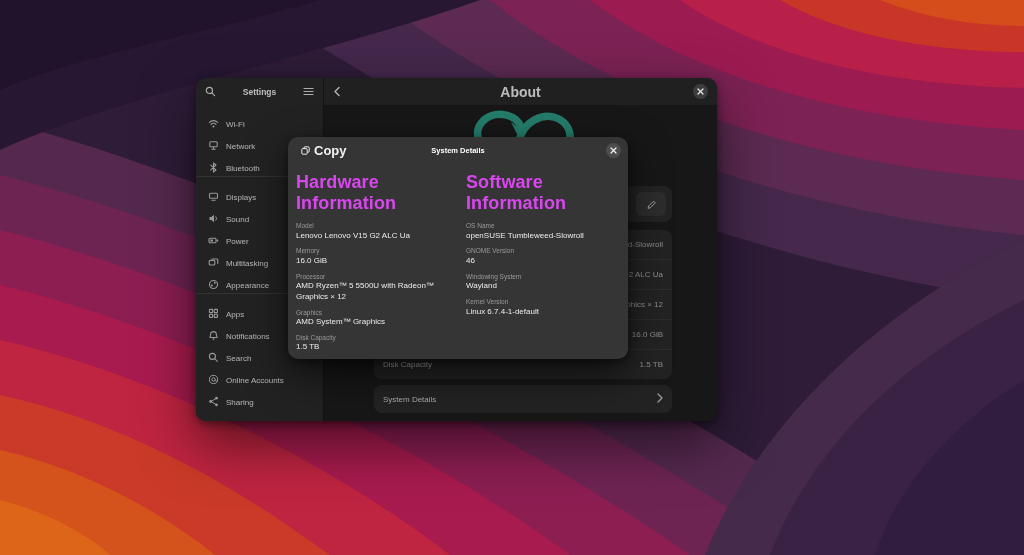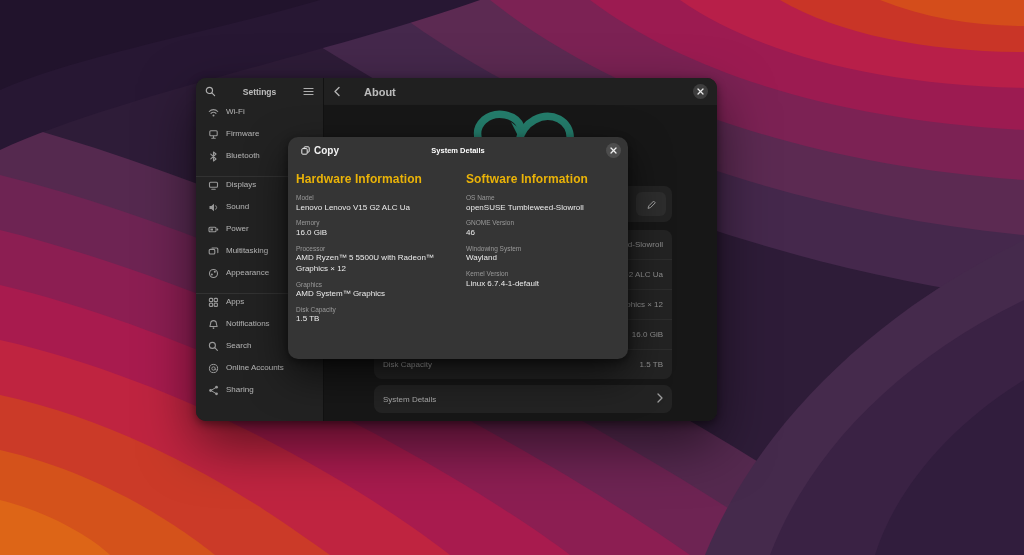--- a/index.html
+++ b/index.html
@@ -16,30 +16,30 @@
     border-radius:10px;overflow:hidden;background:#1f1f1f;
     box-shadow:0 22px 55px rgba(0,0,0,.55),0 3px 10px rgba(0,0,0,.45);
     display:flex;
   }
   .sidebar{width:128px;background:#2c2c2c;border-right:1px solid #181818;
     display:flex;flex-direction:column;box-sizing:border-box;}
   .sb-head{height:27px;min-height:27px;display:flex;align-items:center;padding:0 9px;gap:11px;}
   .sb-title{flex:1;text-align:center;font-weight:bold;font-size:8.5px;color:#f0f0f0;}
   .icon-btn{display:flex;align-items:center;justify-content:center;border-radius:4px;}
   .sb-list{padding:2px 5px;}
-  .sb-item{height:22px;display:flex;align-items:flex-start;gap:7px;padding:0 7px;
+  .sb-item{height:22px;display:flex;align-items:flex-end;gap:7px;padding:0 7px;
     border-radius:5px;color:#e2e2e2;font-size:8px;white-space:nowrap;}
   .sb-sep{height:1px;background:#404040;margin:3px -5px;}
   .sb-item .ic{width:11px;height:11px;display:flex;align-items:center;justify-content:center;flex:none;}
 
   .content{flex:1;display:flex;flex-direction:column;min-width:0;}
   .ct-head{height:27px;min-height:27px;background:#292929;display:flex;align-items:center;
     padding:0 9px;position:relative;}
-  .ct-title{position:absolute;left:40px;right:40px;text-align:left;font-weight:bold;
-    font-size:11px;color:#f0f0f0;}
+  .ct-title{position:absolute;left:40px;right:40px;text-align:center;font-weight:bold;
+    font-size:14px;color:#f0f0f0;}
   .win-close{margin-left:auto;width:15px;height:15px;border-radius:50%;background:#3d3d3d;
     display:flex;align-items:center;justify-content:center;z-index:2;}
   .ct-body{flex:1;background:#1e1e1e;position:relative;overflow:hidden;}
   .logo{position:absolute;left:50%;margin-left:-60px;top:-3px;}
 
   .edit-card{position:absolute;left:50px;top:81px;width:298px;height:36px;background:#2e2e2e;
     border-radius:8px;display:flex;align-items:center;justify-content:flex-end;
     padding:0 6px;box-sizing:border-box;}
   .edit-btn{width:30px;height:24px;border-radius:6px;background:#3a3a3a;
     display:flex;align-items:center;justify-content:center;}
@@ -55,28 +55,28 @@
   .win-dim{position:absolute;inset:0;background:rgba(0,0,0,.22);pointer-events:none;}
 
   
   .dialog{
     position:absolute;left:288px;top:137px;width:340px;height:222px;background:#353535;
     border-radius:10px;box-shadow:0 16px 40px rgba(0,0,0,.6),0 3px 8px rgba(0,0,0,.45);
     z-index:8;box-sizing:border-box;overflow:hidden;
   }
   .dlg-head{height:26px;display:flex;align-items:center;padding:0 7px;position:relative;}
   .copy-btn{display:flex;align-items:center;gap:4px;padding:3px 6px;border-radius:6px;
-    color:#f2f2f2;font-size:10px;font-weight:bold;z-index:2;}
+    color:#f2f2f2;font-size:13px;font-weight:bold;z-index:2;}
   .dlg-title{position:absolute;left:60px;right:60px;text-align:center;font-size:7.5px;
     font-weight:bold;color:#ffffff;}
   .dlg-close{margin-left:auto;width:15px;height:15px;border-radius:50%;background:#4d4d4d;
     display:flex;align-items:center;justify-content:center;z-index:2;}
   .dlg-body{display:flex;padding:3px 8px 0 8px;gap:16px;}
   .col{width:159px;}
-  .col-heading{font-size:12px;font-weight:bold;color:#eab308;margin:6px 0 8px 0;letter-spacing:.1px;}
+  .col-heading{font-size:18px;font-weight:bold;color:#d946ef;margin:6px 0 8px 0;letter-spacing:.1px;}
   .field{margin-bottom:6.5px;}
   .f-label{font-size:6.5px;color:#9a9a9a;margin-bottom:1.5px;}
   .f-value{font-size:8px;color:#ececec;line-height:1.3;}
 </style>
 </head>
 <body>
 
 <svg class="wallpaper" viewBox="0 0 1024 555" preserveAspectRatio="none">
   <rect x="0" y="0" width="1024" height="555" fill="#2e1c38"></rect>
 
@@ -140,21 +140,21 @@
         <span>Wi-Fi</span>
       </div>
       <div class="sb-item">
         <span class="ic">
             <svg width="11" height="11" viewBox="0 0 11 11">
               <rect x="1.8" y="1.8" width="7.4" height="5" rx="1" fill="none" stroke="#c4c4c4" stroke-width="1.1"></rect>
               <line x1="3.8" y1="9.2" x2="7.2" y2="9.2" stroke="#c4c4c4" stroke-width="1.1" stroke-linecap="round"></line>
               <line x1="5.5" y1="6.8" x2="5.5" y2="9" stroke="#c4c4c4" stroke-width="1.1"></line>
             </svg>
           </span>
-        <span>Firmware</span>
+        <span>Network</span>
       </div>
       <div class="sb-item">
         <span class="ic">
             <svg width="11" height="11" viewBox="0 0 11 11">
               <path d="M5.5,1 V10 M5.5,1 L8,3 2.8,7.8 M5.5,10 L8,8 2.8,3.2" fill="none" stroke="#c4c4c4" stroke-width="1.1" stroke-linejoin="round" stroke-linecap="round"></path>
             </svg>
           </span>
         <span>Bluetooth</span>
       </div>
       <div class="sb-sep"></div>

